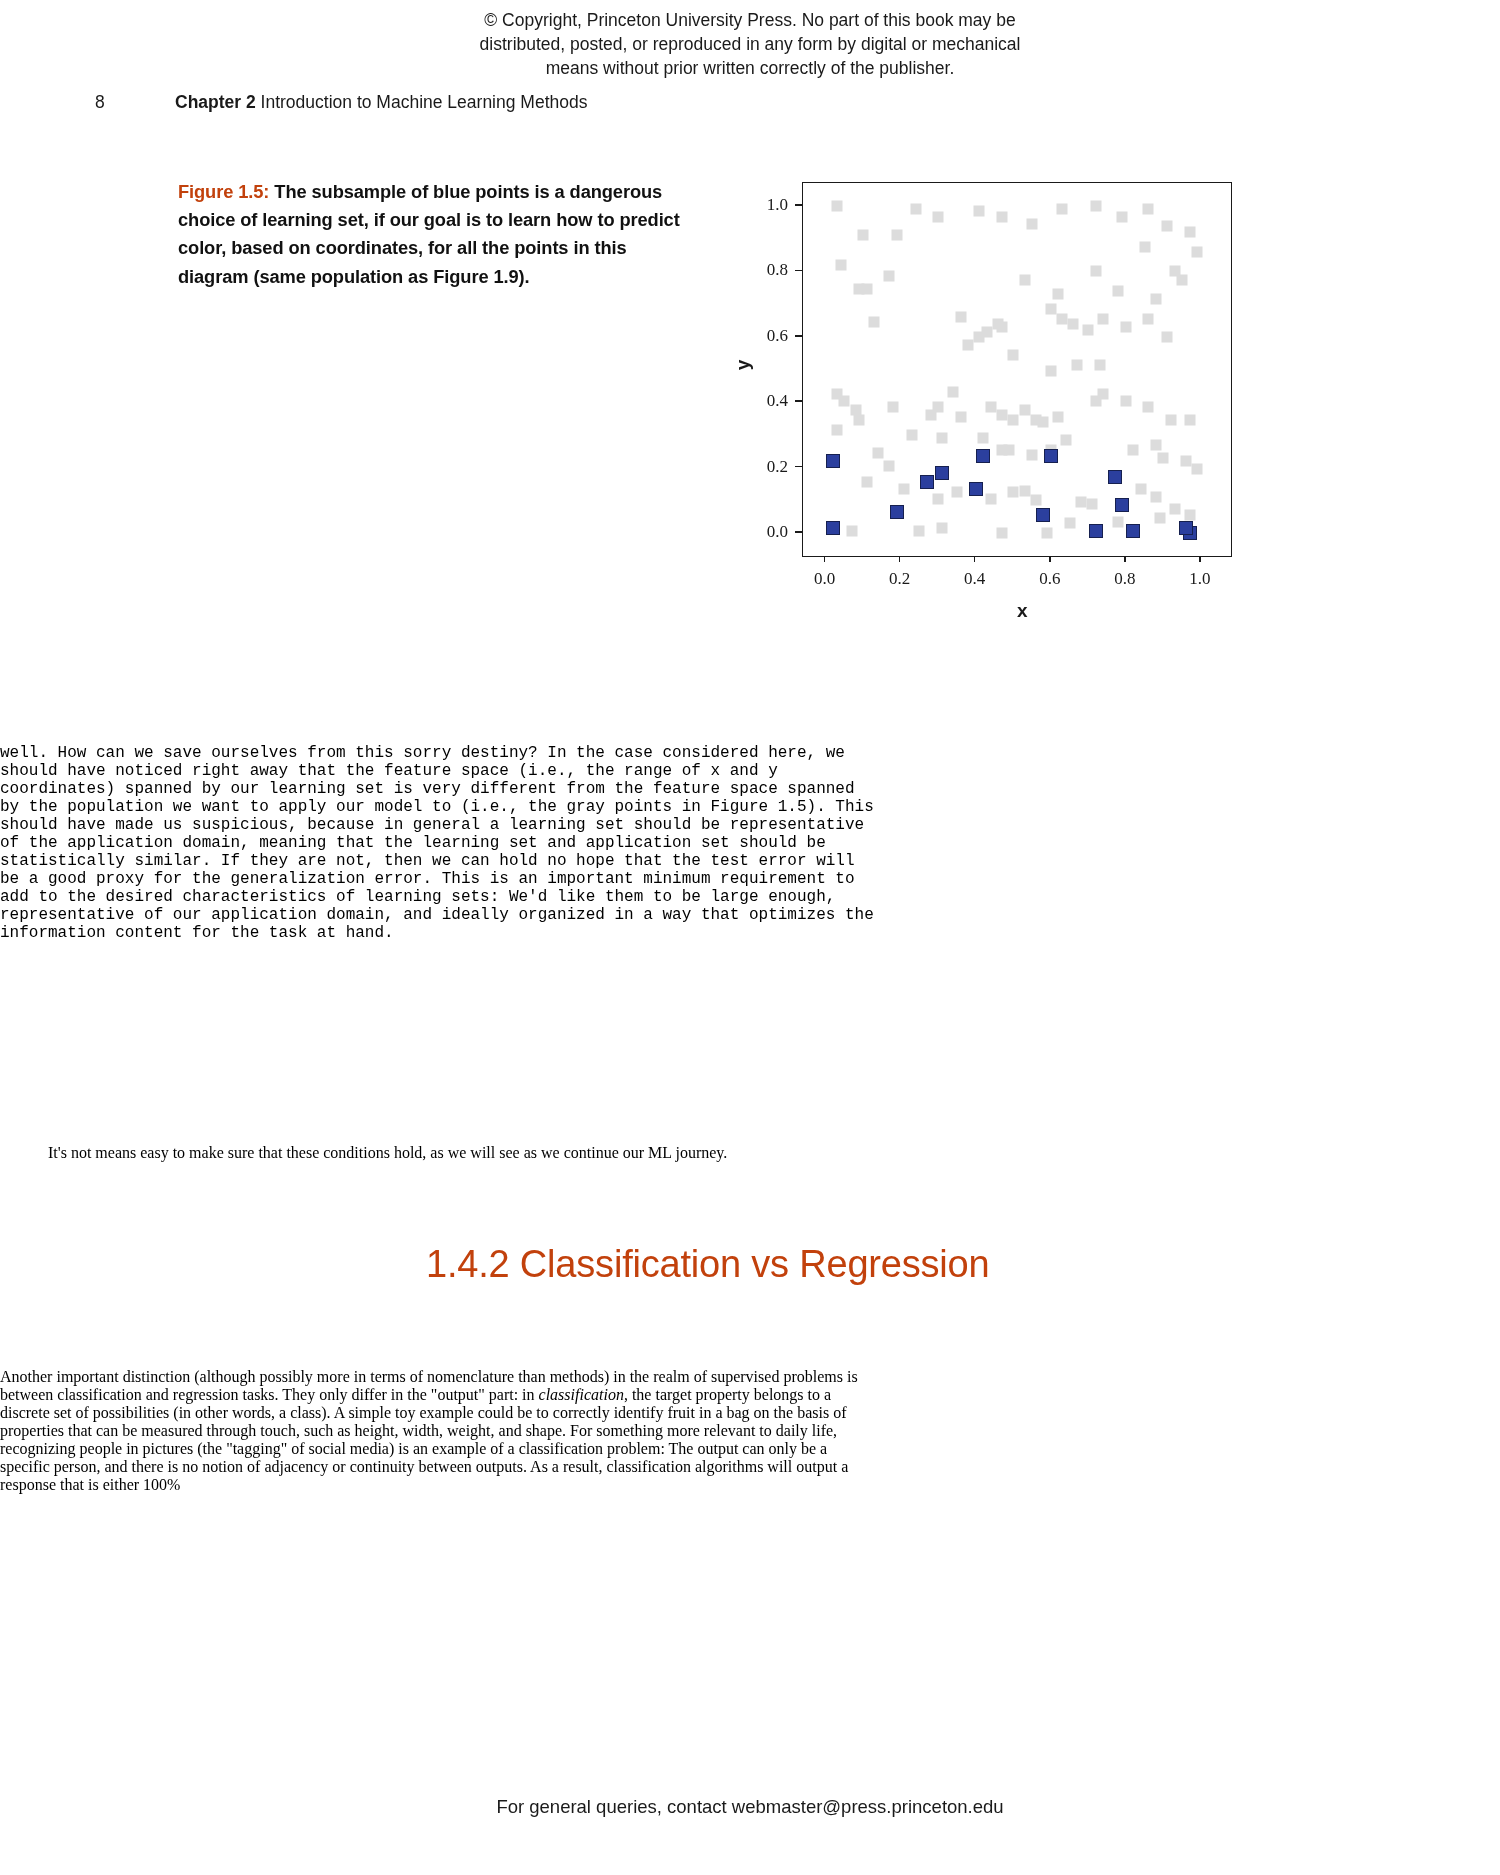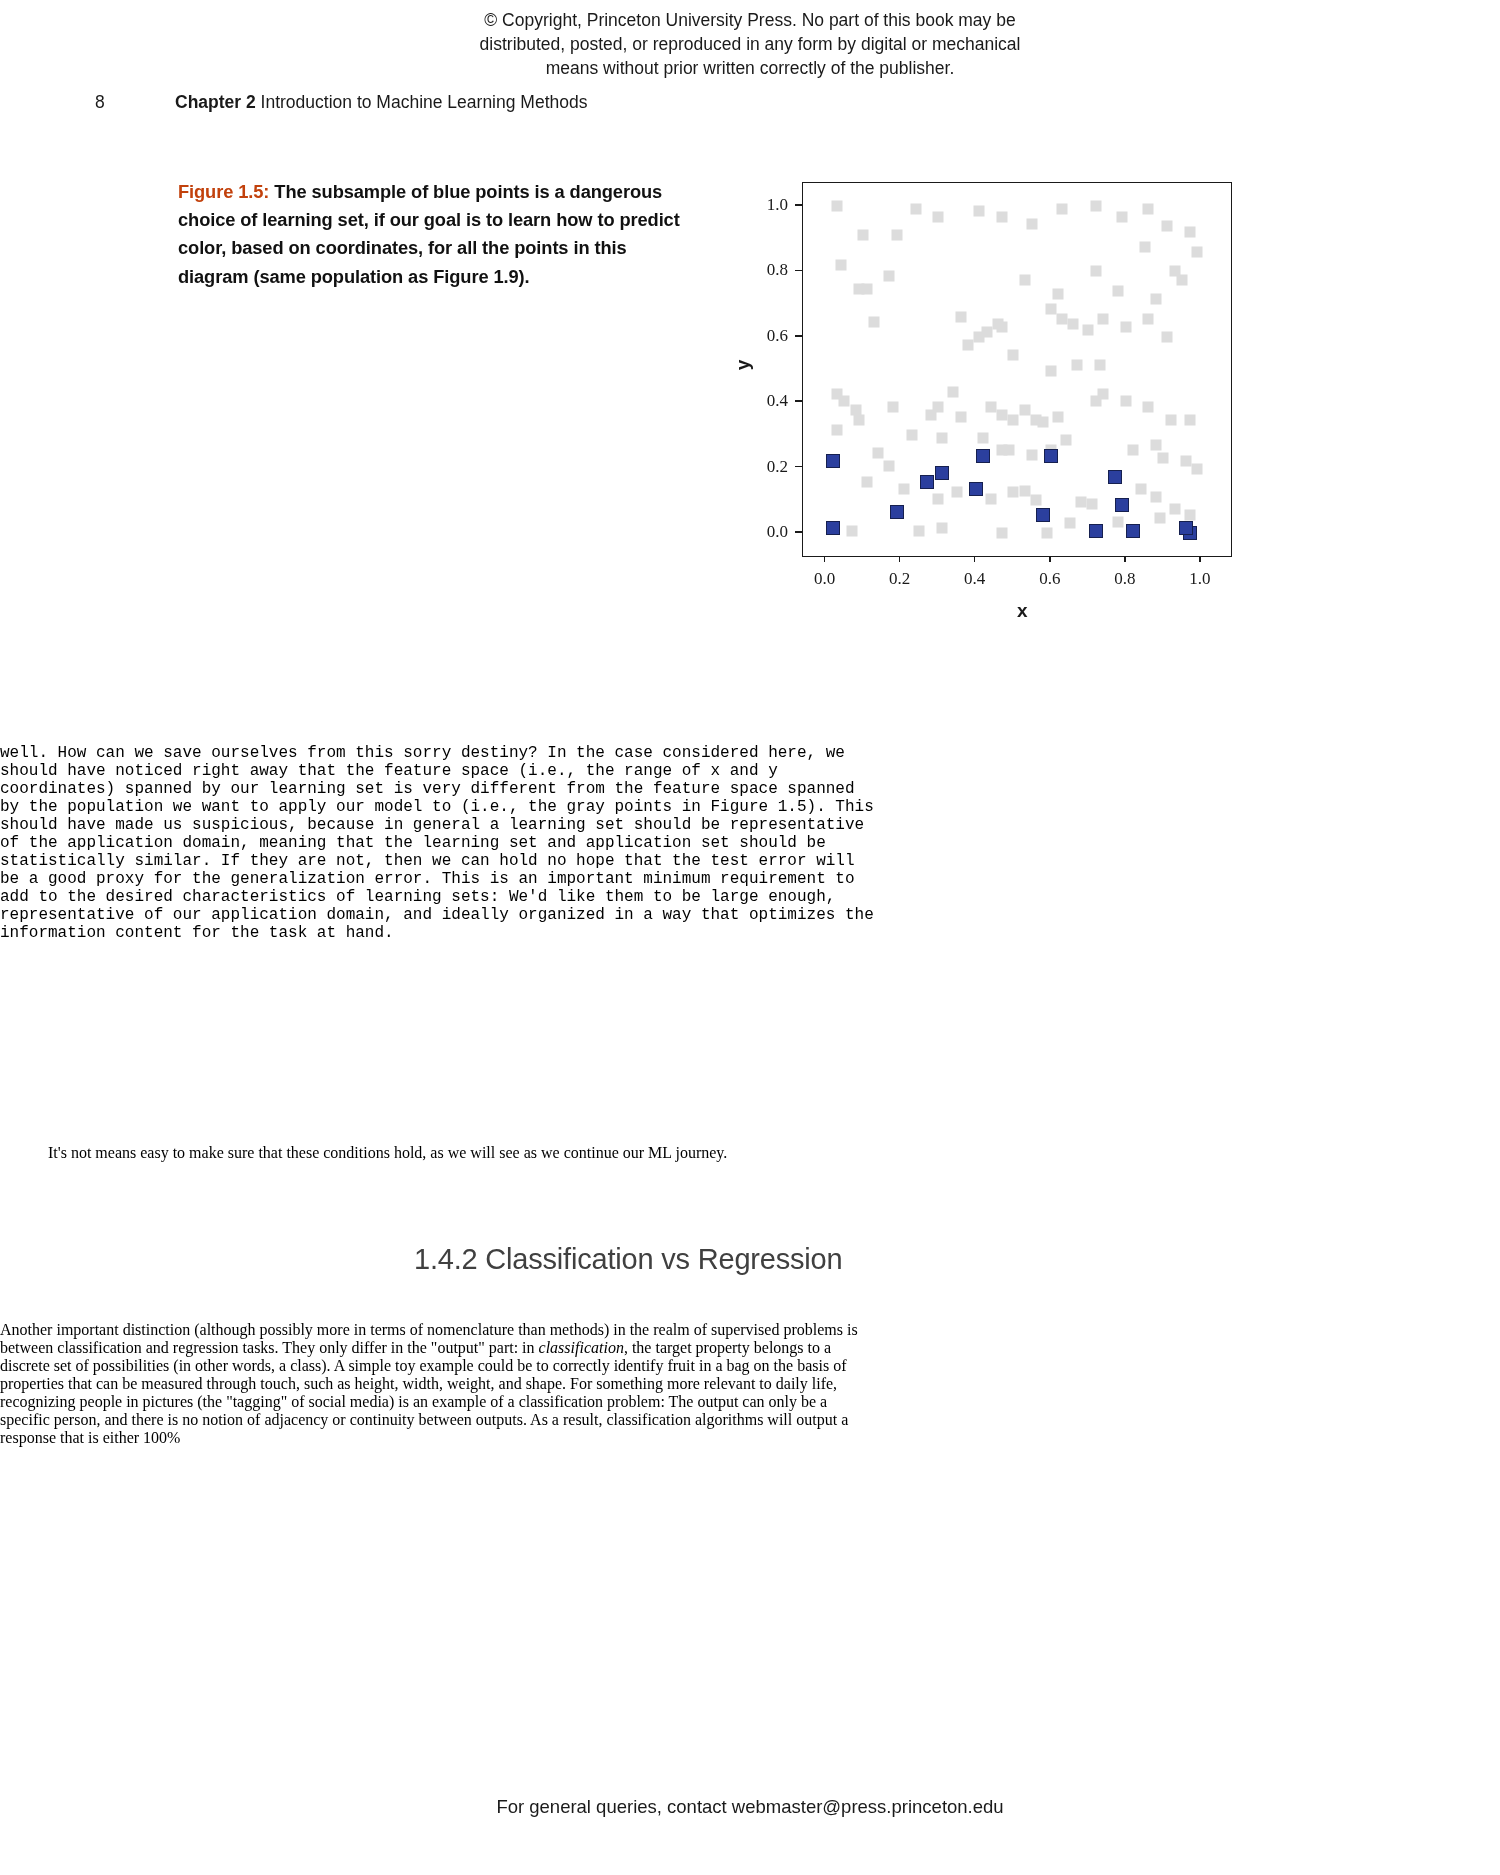--- a/index.html
+++ b/index.html
@@ -151,30 +151,30 @@
     left: 277px;
     top: 428px;
     font-family: "Liberation Sans", sans-serif;
     font-size: 19px;
     font-weight: bold;
     color: #1a1a1a;
   }
   .para-1 { top: 728px; position: absolute; width: 880px; font-family: Liberation Mono, monospace; }
   .para-2 { top: 1128px; position: absolute; width: 880px; }
   .para-2 p { text-indent: 48px; }
-  .para-3 { top: 1305px; position: absolute; width: 880px; }
+  .para-3 { top: 1352px; position: absolute; width: 880px; }
 
   .section-heading {
     position: absolute;
-    left: 414px;
+    left: 426px;
     top: 1243px;
     font-family: "Liberation Sans", sans-serif;
-    font-size: 29px;
+    font-size: 38px;
     font-weight: normal;
-    color: #404040;
+    color: #c2410c;
     letter-spacing: -0.2px;
   }
 
   .italic { font-style: italic; }
 
   
   .page-footer {
     position: absolute;
     left: 0;
     top: 1796px;

